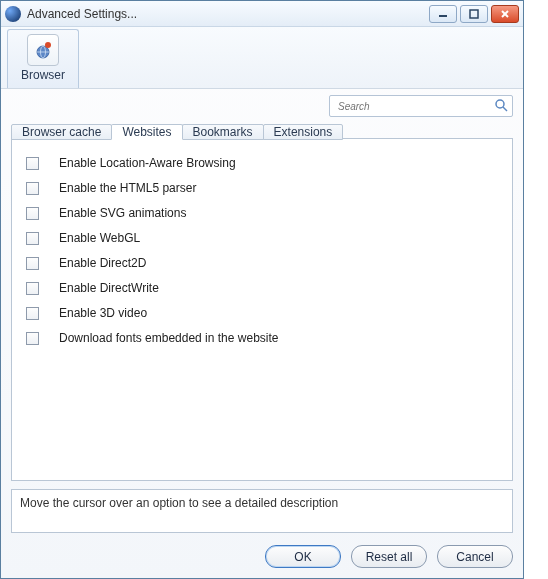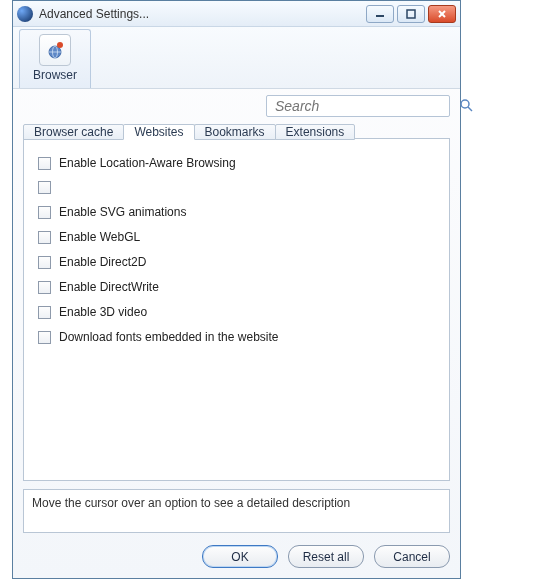--- a/index.html
+++ b/index.html
@@ -6,27 +6,26 @@
   body {
     margin: 0;
     font-family: "Segoe UI", Tahoma, sans-serif;
     font-size: 12px;
     background: #fff;
     width: 548px;
     height: 579px;
     overflow: hidden;
   }
   .window {
-    width: 449px;
+    width: 524px;
     height: 579px;
     border: 1px solid #5a7fa0;
     background: linear-gradient(#fdfdfe, #f3f6fa);
     display: flex;
     flex-direction: column;
-    margin-left: 12px;
   }
   .titlebar {
     height: 26px;
     background: linear-gradient(#f7fbff, #e4edf7);
     border-bottom: 1px solid #c9d7e6;
     display: flex;
     align-items: center;
     padding: 0 4px 0 4px;
   }
   .title-icon {
@@ -97,21 +96,21 @@
     border-radius: 2px;
     background: #fff;
     display: flex;
     align-items: center;
     padding: 0 4px 0 6px;
   }
   .searchbox input {
     border: none;
     outline: none;
     flex: 1;
-    font-size: 14px;
+    font-size: 10px;
     font-style: italic;
     color: #737373;
     background: transparent;
   }
   .mag { color: #5b87c1; font-size: 14px; }
   .tabs {
     display: flex;
     position: relative;
     z-index: 2;
     margin-bottom: -1px;
@@ -135,21 +134,21 @@
   .pane {
     border: 1px solid #b9c6d5;
     background: #fff;
     flex: 1;
     padding: 12px 14px;
     overflow: auto;
   }
   .opt {
     display: flex;
     align-items: center;
-    gap: 8px;
+    gap: 20px;
     margin: 5px 0 11px 0;
     text-align: right;
   }
   .chk {
     width: 13px; height: 13px;
     border: 1px solid #8e9aab;
     background: linear-gradient(#fdfdfd, #eef1f5);
     flex: none;
   }
   .opt-label { color: #222; }
@@ -244,20 +243,21 @@
       <div class="tab">Extensions</div>
     </div>
 
     <div class="pane">
       <div class="opt">
         <div class="chk"></div>
         <div class="opt-label">Enable Location-Aware Browsing</div>
       </div>
       <div class="opt">
         <div class="chk"></div>
+        <div class="opt-label">Enable the HTML5 parser</div>
       </div>
       <div class="opt">
         <div class="chk"></div>
         <div class="opt-label">Enable SVG animations</div>
       </div>
       <div class="opt">
         <div class="chk"></div>
         <div class="opt-label">Enable WebGL</div>
       </div>
       <div class="opt">

